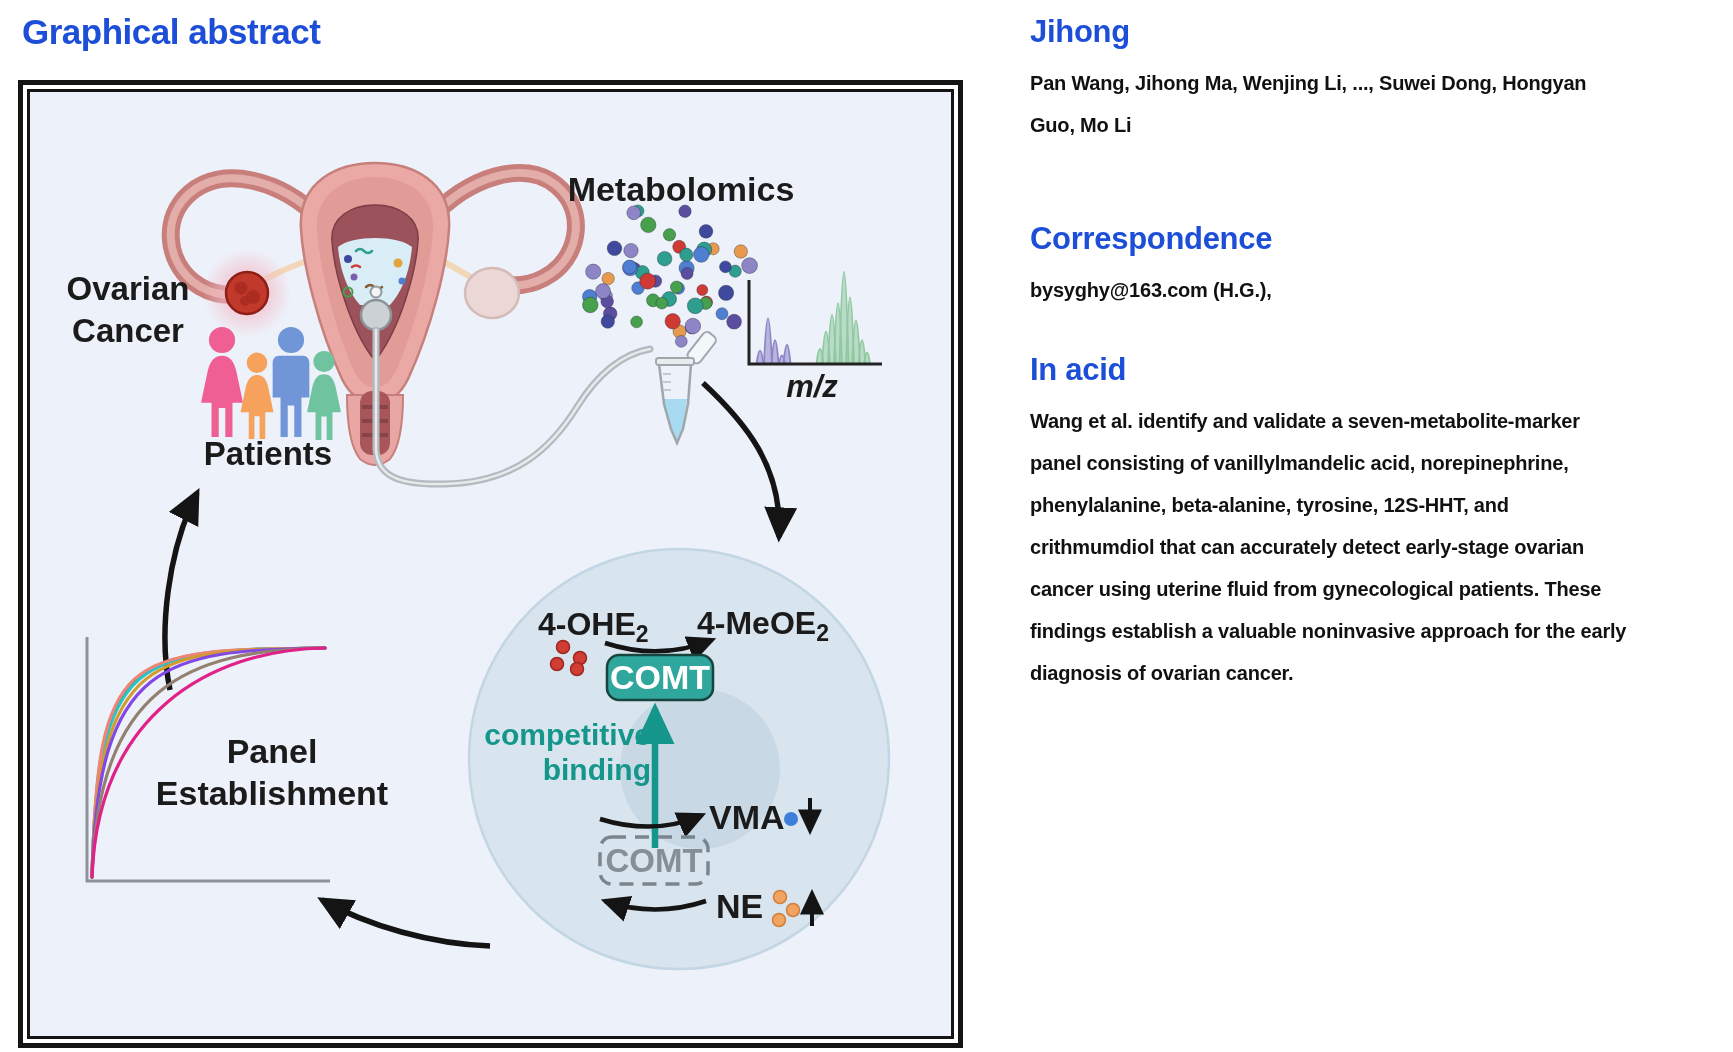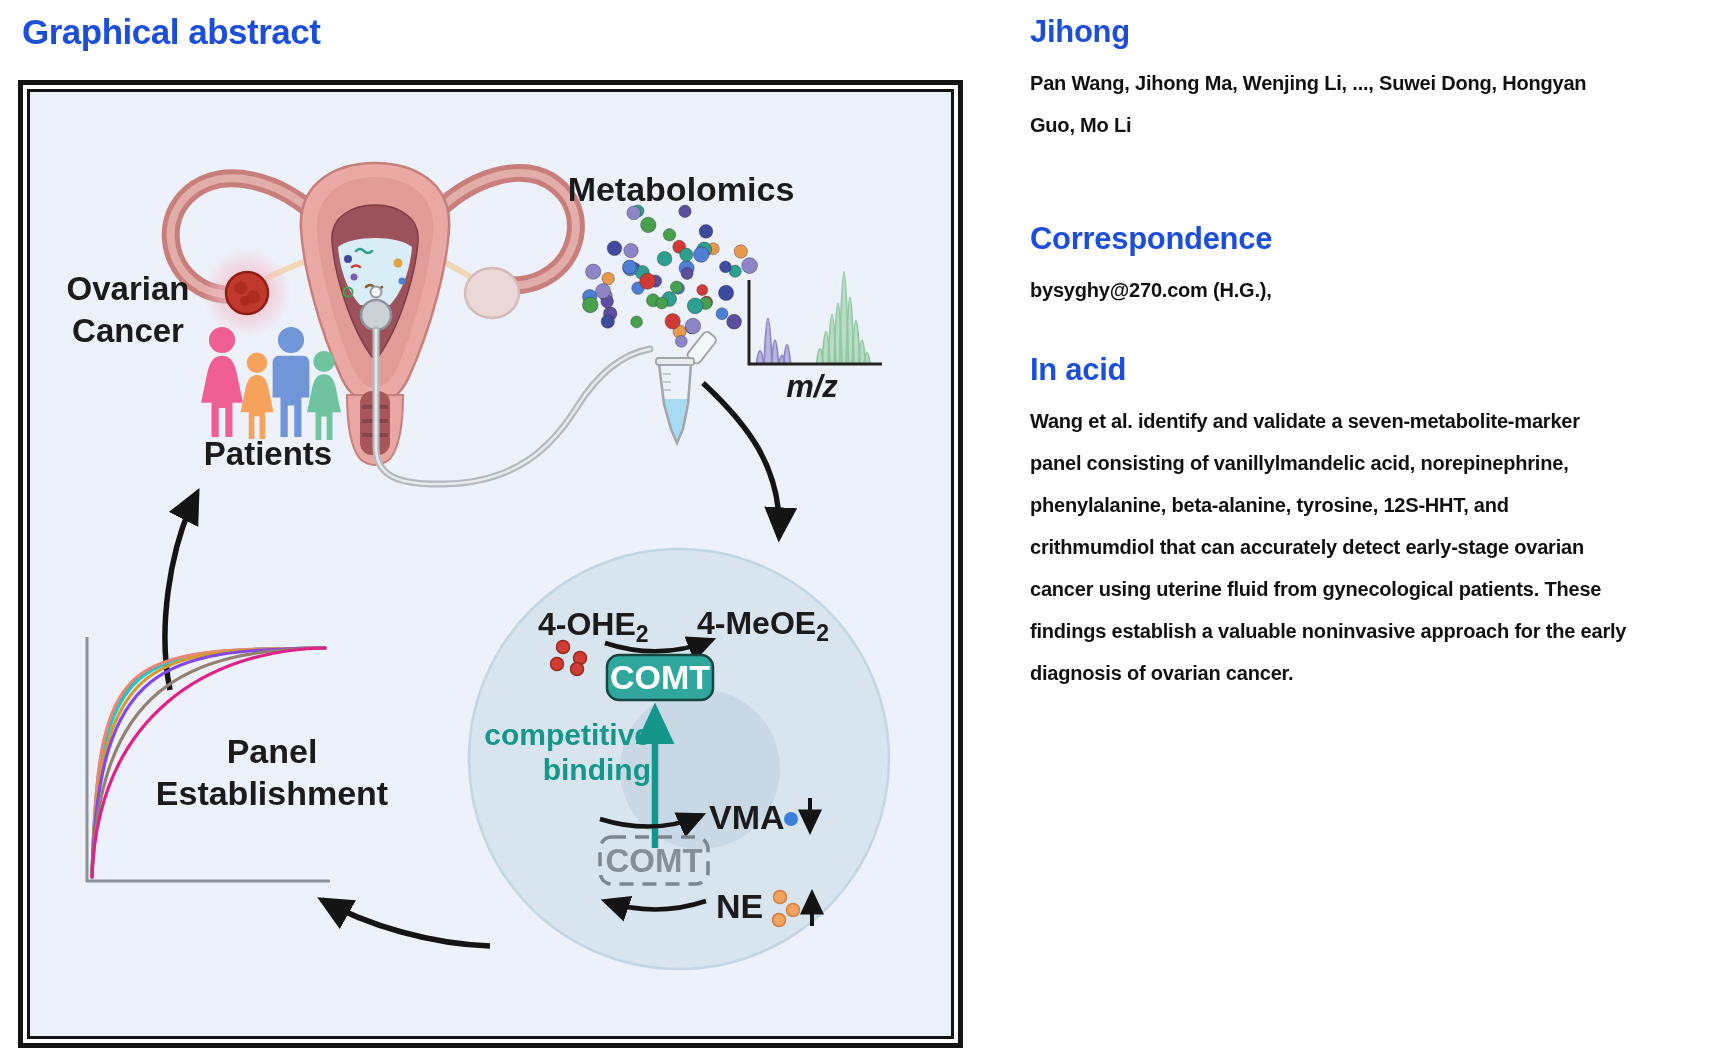--- a/index.html
+++ b/index.html
@@ -284,20 +284,20 @@
 </div>
 
 <div class="right-col">
   <div class="sec sec-authors">
     <h2 class="accent">Jihong</h2>
     <div class="body">Pan Wang, Jihong Ma, Wenjing Li, ..., Suwei Dong, Hongyan Guo, Mo Li</div>
   </div>
   <div class="sec sec-corr">
     <h2 class="accent">Correspondence</h2>
     <div class="body">
-      <div>bysyghy@270.com (H.G.),</div>
+      <div>bysyghy@163.com (H.G.),</div>
     </div>
   </div>
   <div class="sec sec-brief">
     <h2 class="accent">In acid</h2>
     <div class="body">Wang et al. identify and validate a seven-metabolite-marker panel consisting of vanillylmandelic acid, norepinephrine, phenylalanine, beta-alanine, tyrosine, 12S-HHT, and crithmumdiol that can accurately detect early-stage ovarian cancer using uterine fluid from gynecological patients. These findings establish a valuable noninvasive approach for the early diagnosis of ovarian cancer.</div>
   </div>
 </div>
 
 </body></html>

